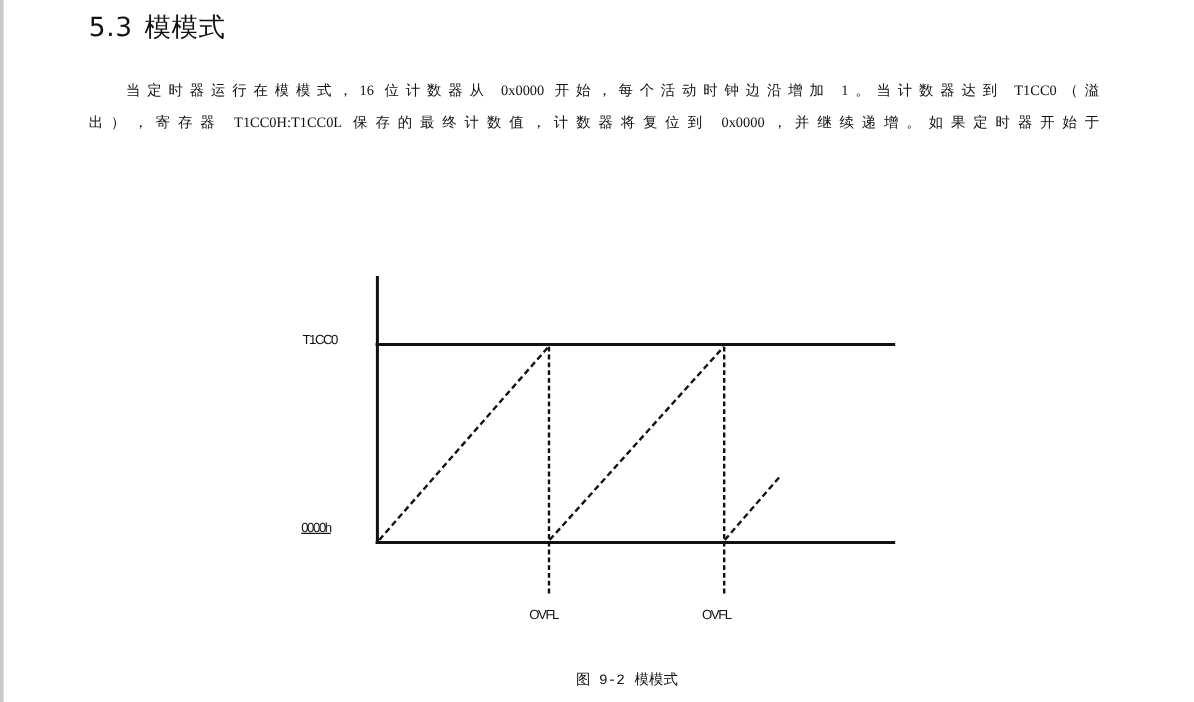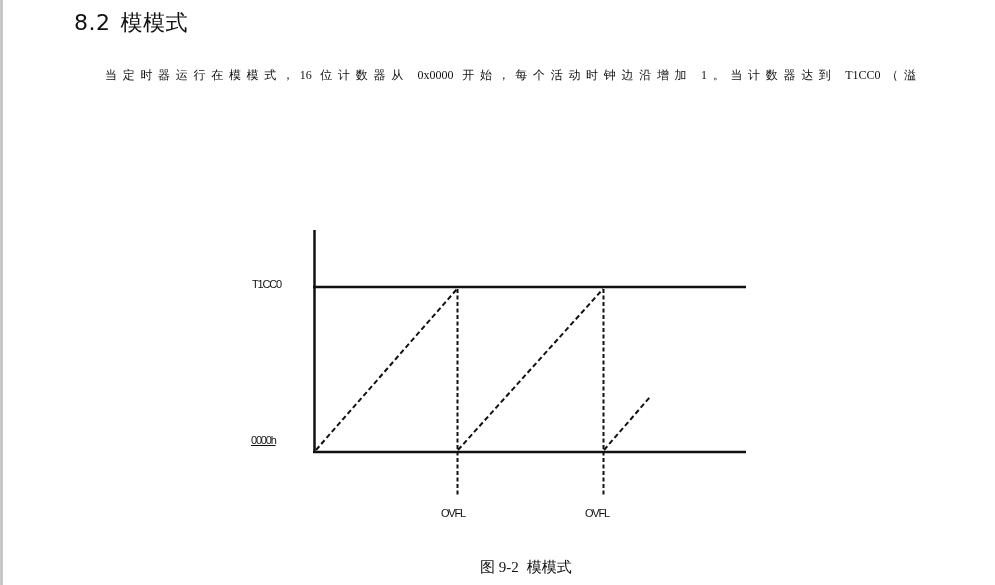--- a/index.html
+++ b/index.html
@@ -60,38 +60,39 @@
       font-family: "Liberation Sans", "DejaVu Sans", sans-serif;
       font-size: 11px;
       color: #111;
       letter-spacing: -1.2px;
       white-space: nowrap;
     }
     .caption {
       position: absolute;
       left: 480px;
       top: 558px;
-      font-family: Liberation Serif, serif;
-      font-size: 15px;
+      font-family: Liberation Mono, monospace;
+      font-size: 12px;
       color: #111;
       white-space: nowrap;
     }
     .caption .fig-num { margin-right: 8px; }
   </style>
 </head>
 <body>
 
 <div class="left-strip"></div>
 
 <h2 class="section-title" style="margin:0;font-weight:normal;">
-  <span class="num">8.2</span><span>模模式</span>
+  <span class="num">5.3</span><span>模模式</span>
 </h2>
 
 <div class="para">
   <span class="line first">当定时器运行在模模式，16 位计数器从 0x0000 开始，每个活动时钟边沿增加 1。当计数器达到 T1CC0（溢</span>
+  <span class="line">出），寄存器 T1CC0H:T1CC0L 保存的最终计数值，计数器将复位到 0x0000，并继续递增。如果定时器开始于</span>
 </div>
 
 <div>
   <svg class="figure" viewBox="0 0 995 585" width="995" height="585">
 
     <line x1="314.5" y1="230" x2="314.5" y2="453" stroke="#111" stroke-width="2.5"></line>
 
     <line x1="313" y1="287" x2="746" y2="287" stroke="#111" stroke-width="2.5"></line>
 
     <line x1="313" y1="452" x2="746" y2="452" stroke="#111" stroke-width="2.5"></line>

